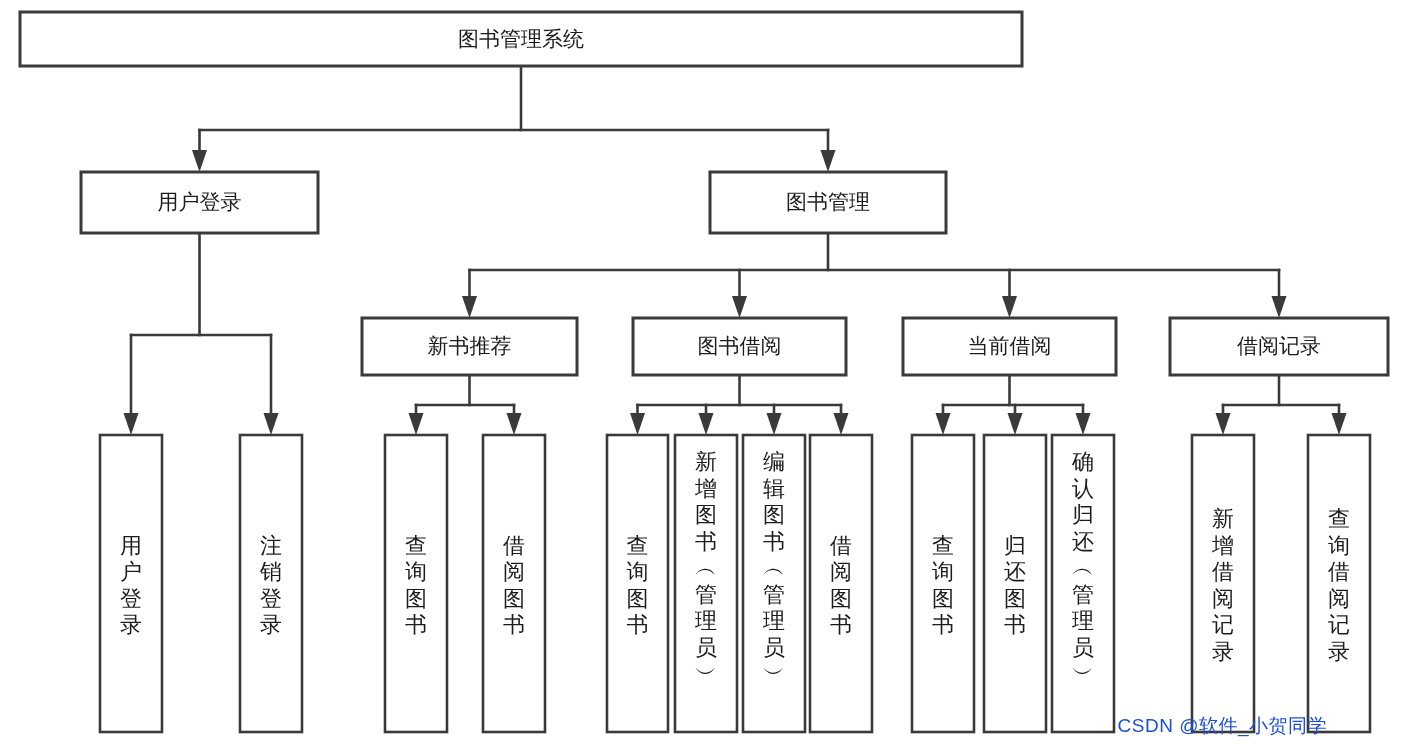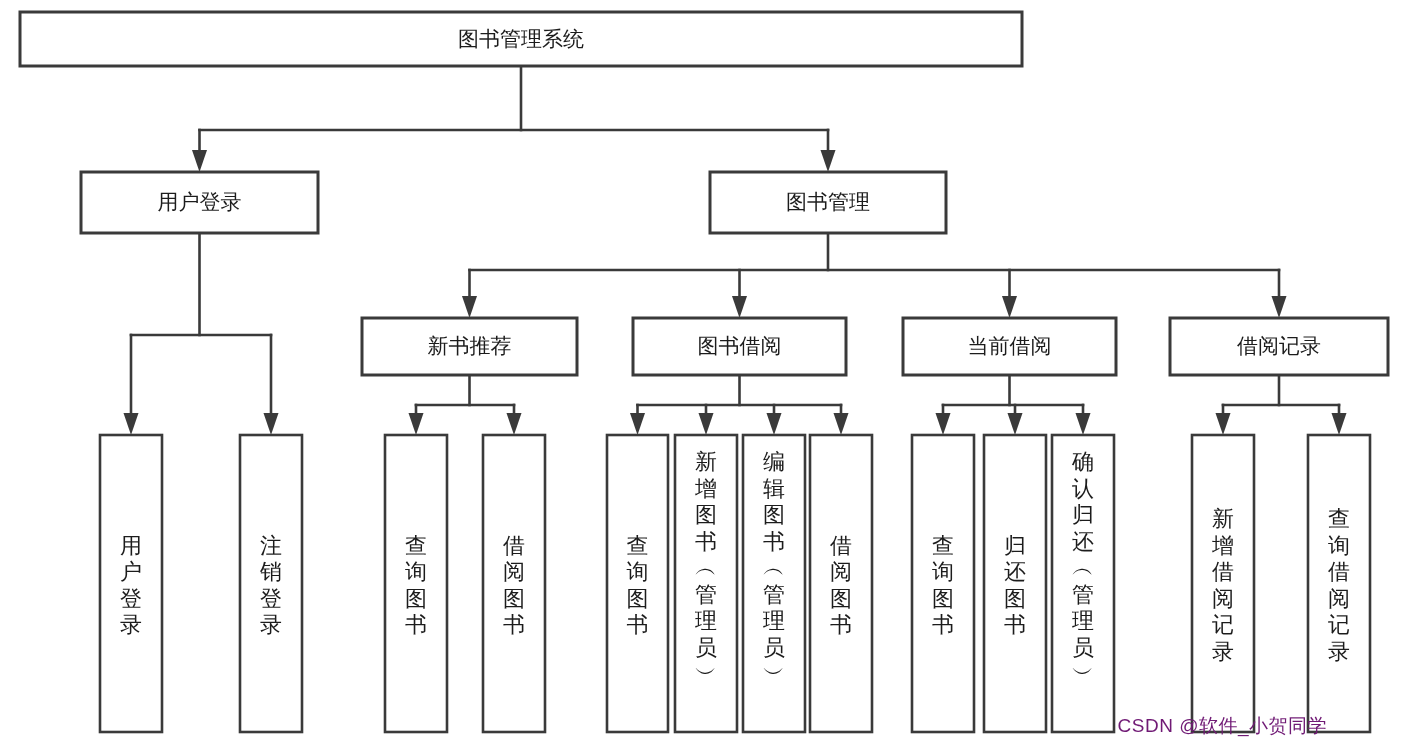--- a/index.html
+++ b/index.html
@@ -58,21 +58,21 @@
     font-size: 22px;
     fill: #1c1c1c;
     text-anchor: middle;
   }
   .watermark {
     position: absolute;
     right: 12px;
     bottom: 8px;
     font-family: "Liberation Sans", "DejaVu Sans", sans-serif;
     font-size: 19px;
-    color: #701a75;
+    color: #1d4ed8;
     letter-spacing: 0.5px;
     white-space: nowrap;
     pointer-events: none;
   }
 </style>
 </head>
 <body>
 
 <div id="diagram-root">
   <svg class="flow" viewBox="0 0 1405 747" xmlns="http://www.w3.org/2000/svg">

